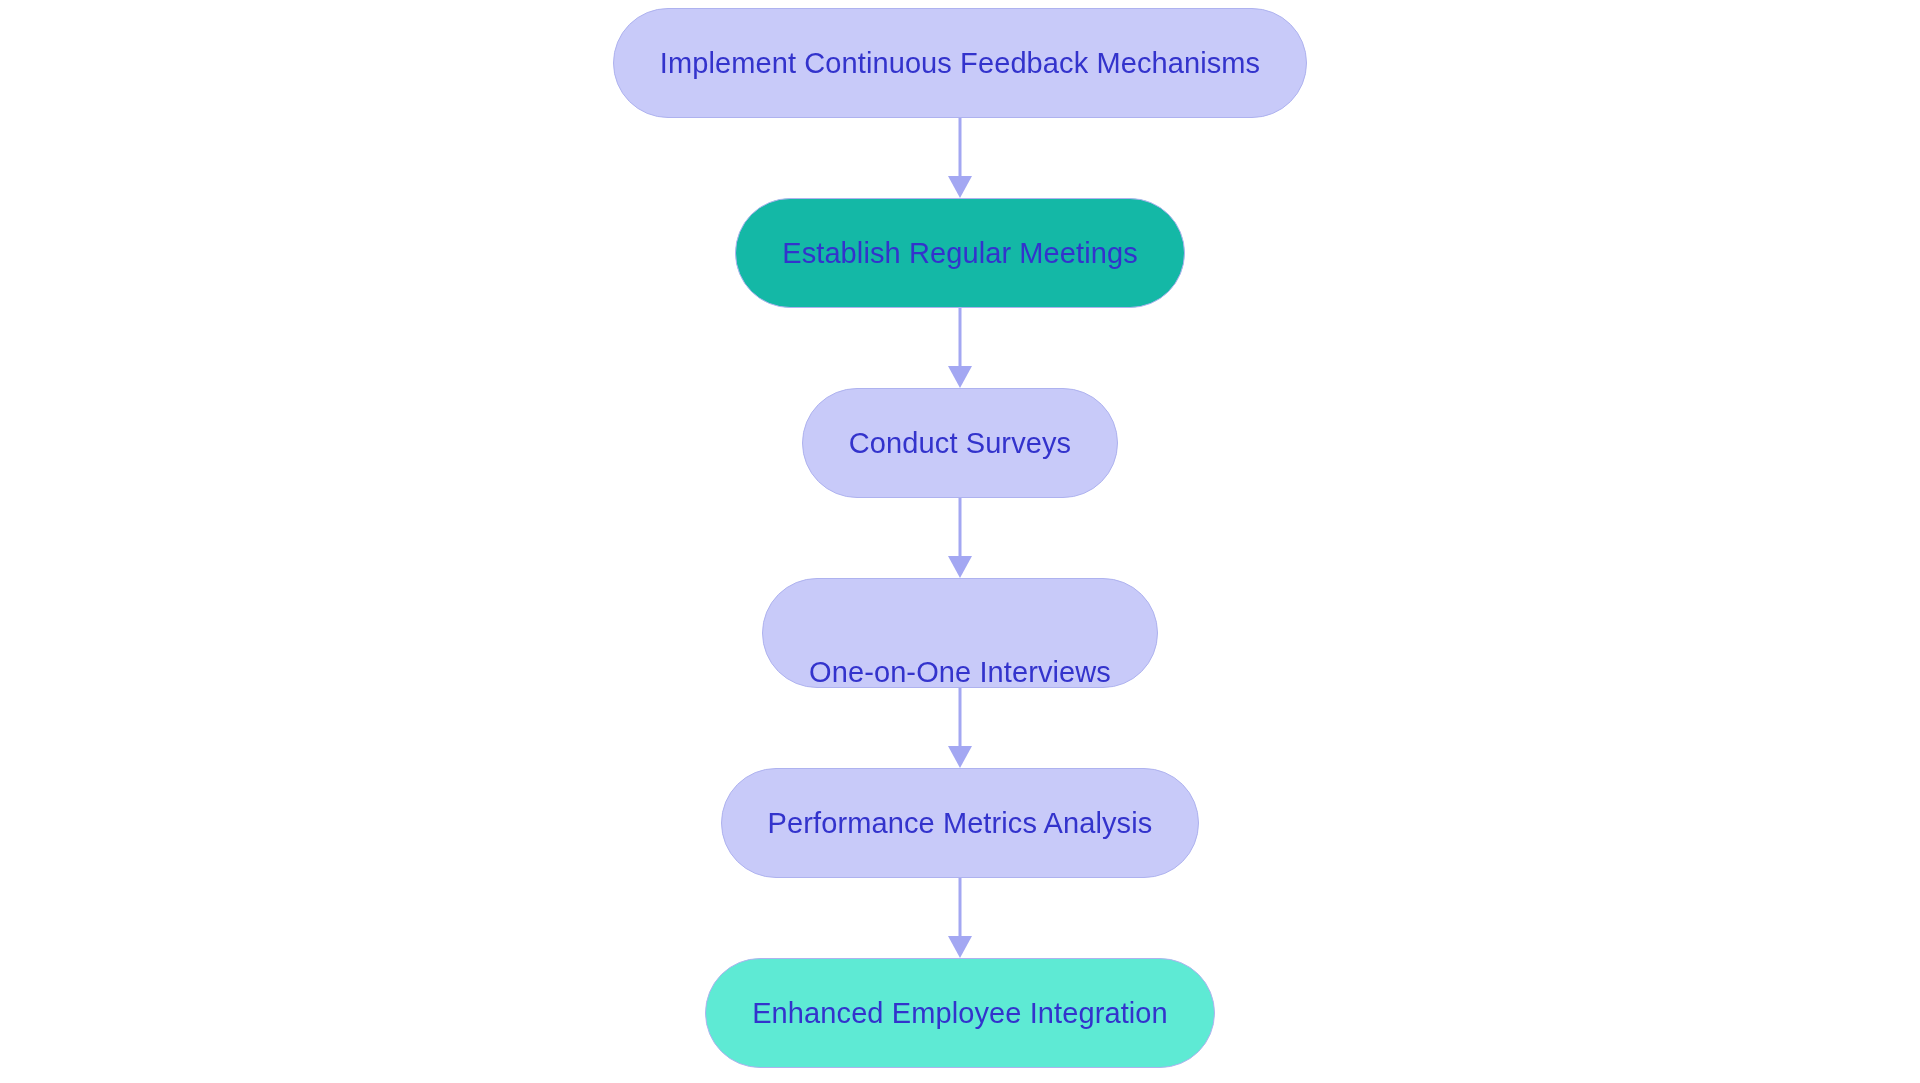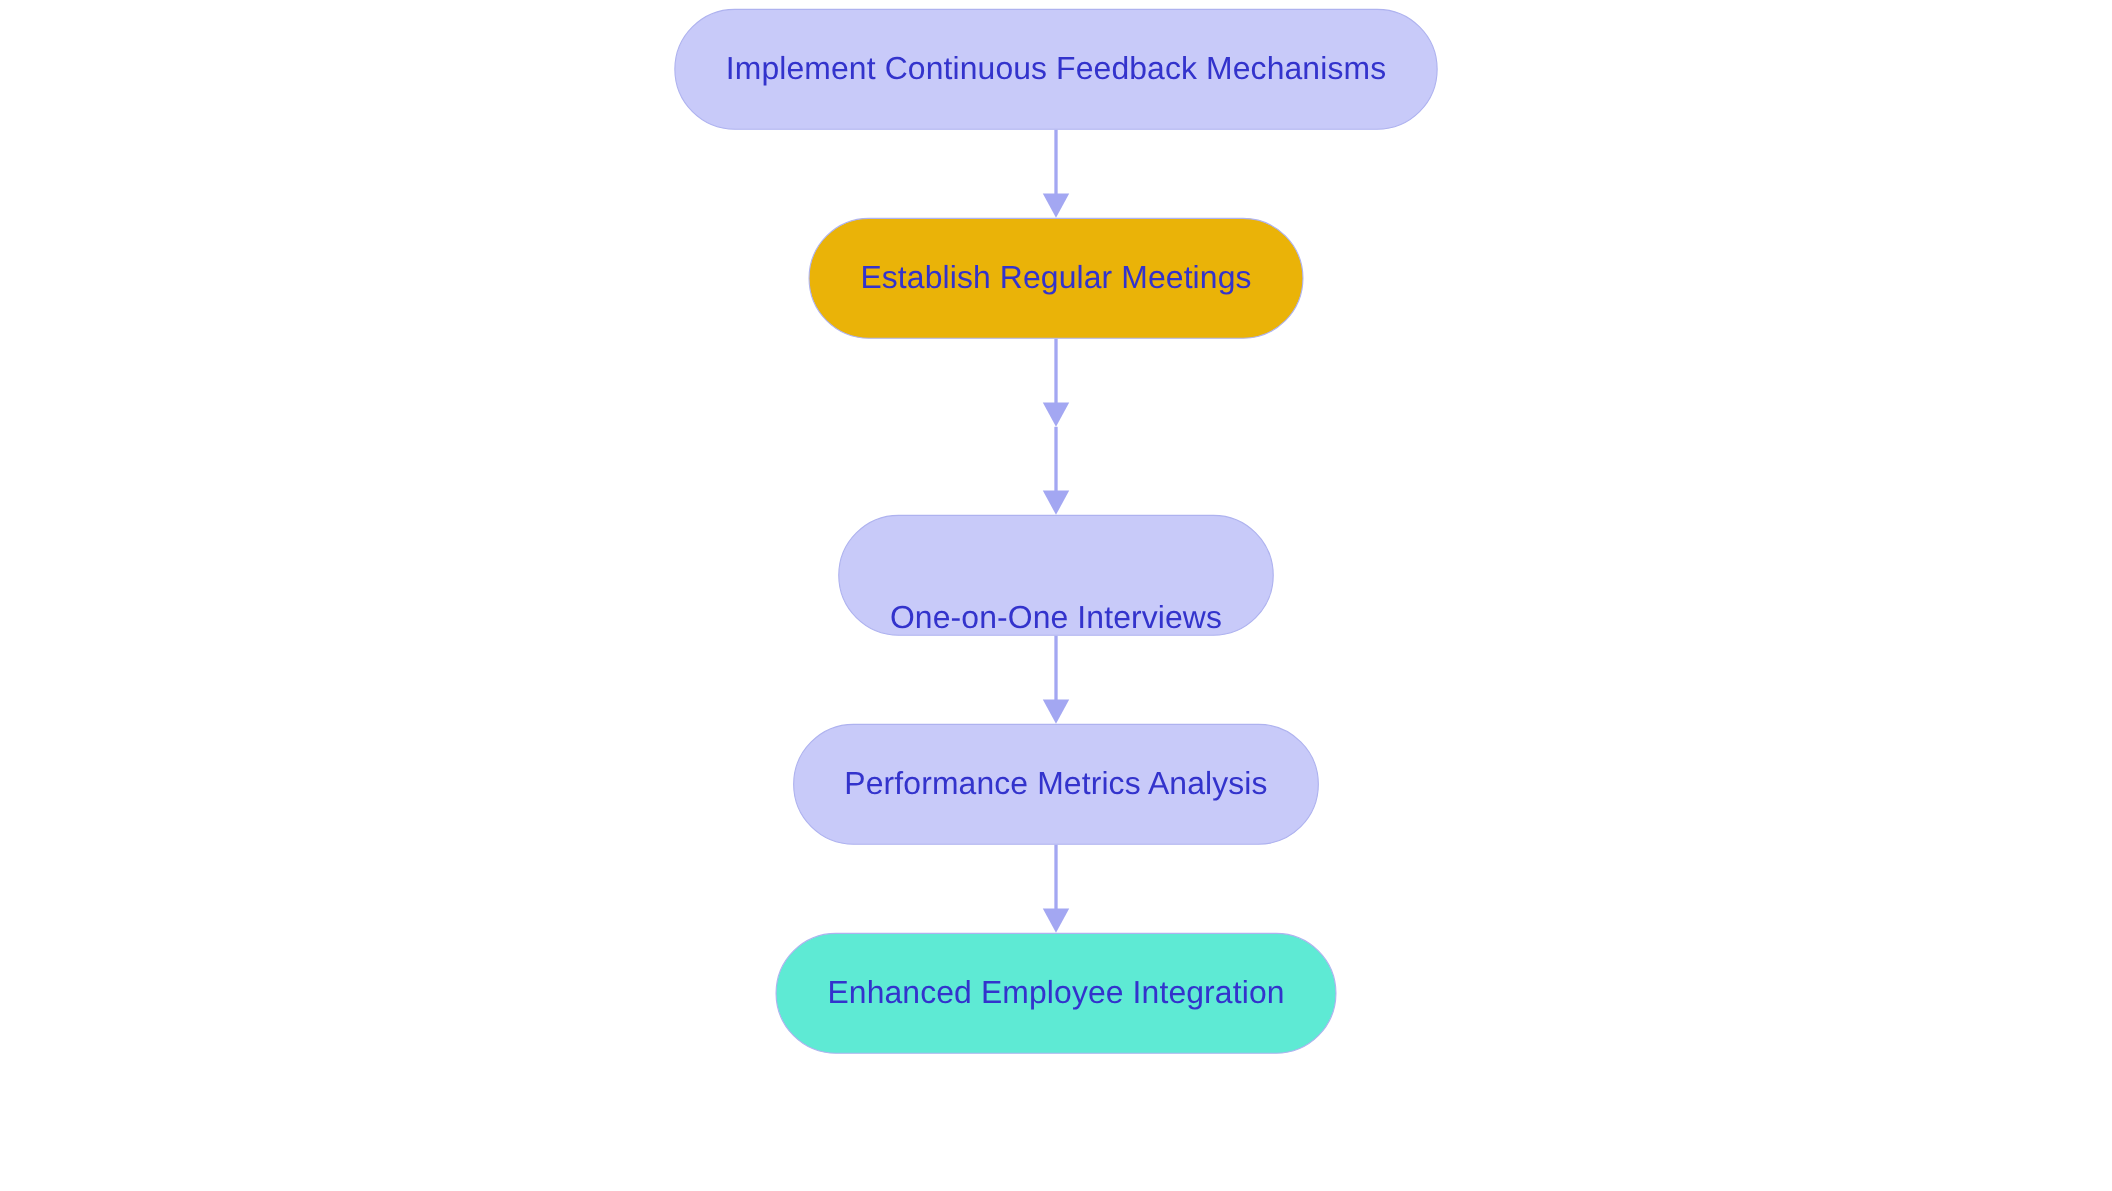--- a/index.html
+++ b/index.html
@@ -95,29 +95,32 @@
 
     <div class="flow-node" style="background: rgb(200, 202, 249); border-color: rgb(174, 178, 239);">
       <span class="flow-node-label" style="color: rgb(51, 51, 204);">Implement Continuous Feedback Mechanisms</span>
     </div>
 
     <div class="flow-connector">
       <div class="conn-line" style="background: rgb(163, 167, 242);"></div>
       <div class="conn-head" style="border-top-color: rgb(163, 167, 242);"></div>
     </div>
 
-    <div class="flow-node" style="background: #eab308; border-color: rgb(174, 178, 239); justify-content: flex-end;">
+    <div class="flow-node" style="background: #14b8a6; border-color: rgb(174, 178, 239); justify-content: flex-end;">
       <span class="flow-node-label" style="color: rgb(51, 51, 204);">Establish Regular Meetings</span>
     </div>
 
     <div class="flow-connector">
       <div class="conn-line" style="background: rgb(163, 167, 242);"></div>
       <div class="conn-head" style="border-top-color: rgb(163, 167, 242);"></div>
     </div>
 
+    <div class="flow-node" style="background: rgb(200, 202, 249); border-color: rgb(174, 178, 239);">
+      <span class="flow-node-label" style="color: rgb(51, 51, 204);">Conduct Surveys</span>
+    </div>
 
     <div class="flow-connector">
       <div class="conn-line" style="background: rgb(163, 167, 242);"></div>
       <div class="conn-head" style="border-top-color: rgb(163, 167, 242);"></div>
     </div>
 
     <div class="flow-node" style="background: rgb(200, 202, 249); border-color: rgb(174, 178, 239); align-items: flex-end;">
       <span class="flow-node-label" style="color: rgb(51, 51, 204);">One-on-One Interviews</span>
     </div>
 

